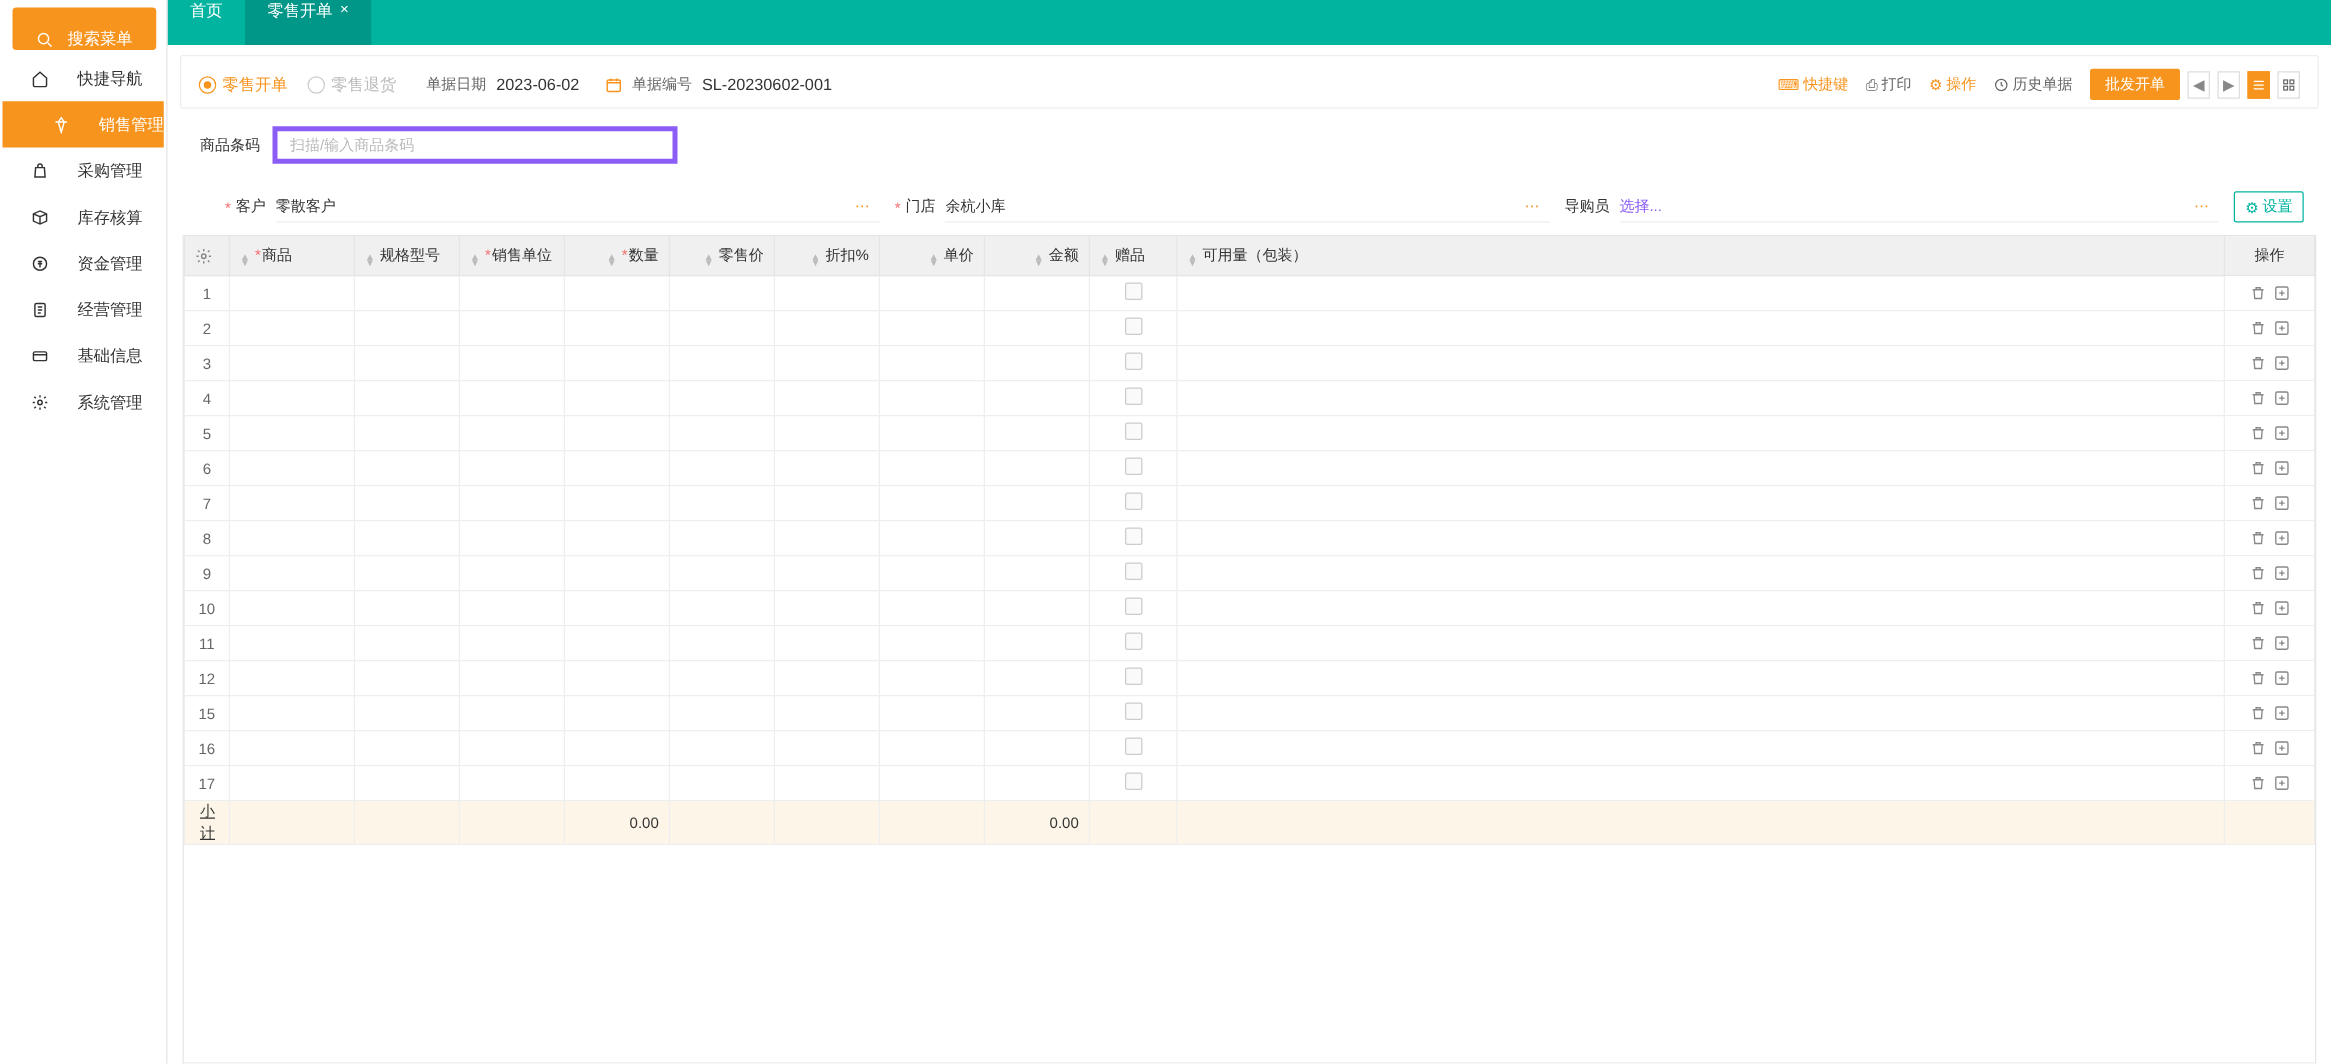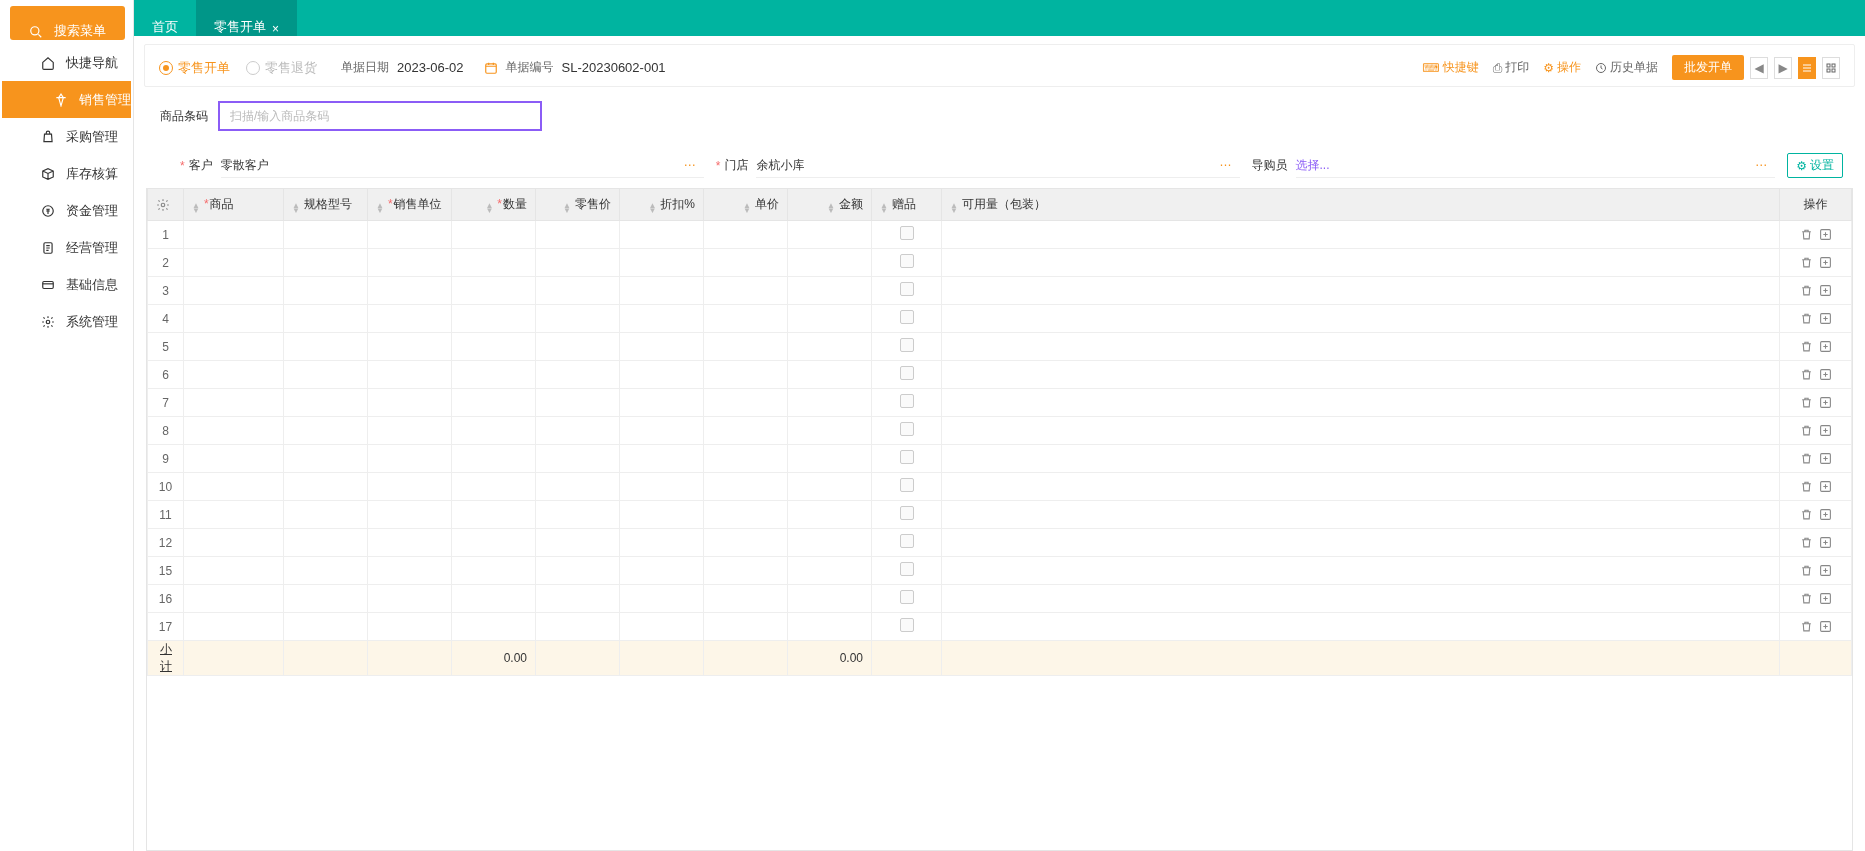--- a/index.html
+++ b/index.html
@@ -33,24 +33,25 @@
       align-items: flex-end;
       padding-left: 18px;
       margin: 6px 8px 4px 10px;
       border-radius: 3px;
       font-size: 13px;
     }
     .sidebar-item {
       height: 37px;
       display: flex;
       align-items: center;
-      padding-left: 40px;
+      padding-left: 24px;
       color: #333;
       cursor: pointer;
       font-size: 13px;
+      gap: 12px;
     }
     .sidebar-item.active {
       background: #f7941d;
       color: #fff;
       margin: 0 2px 0 2px;
       justify-content: flex-end;
     }
     .sidebar-icon {
       width: 16px;
       height: 16px;
@@ -69,21 +70,21 @@
     .top-tabs {
       height: 36px;
       background: #00b4a0;
       display: flex;
       align-items: stretch;
     }
     .top-tab {
       padding: 0 18px;
       color: #fff;
       display: flex;
-      align-items: flex-end;
+      align-items: flex-start;
       font-size: 13px;
       cursor: pointer;
     }
     .top-tab.active {
       background: #009688;
     }
     .tab-close {
       margin-left: 6px;
       font-size: 12px;
     }
@@ -195,21 +196,21 @@
     .barcode-row {
       display: flex;
       align-items: center;
       margin-bottom: 22px;
       padding-left: 4px;
     }
     .barcode-label { color: #333; margin-right: 10px; font-size: 12px;}
     .barcode-input {
       width: 324px;
       height: 30px;
-      border: 2px solid #8b5cf6;
+      border: 4px solid #8b5cf6;
       padding: 0 10px;
       font-size: 12px;
       color: #333;
     }
     .barcode-input::placeholder { color: #bbb; }
     
     .filter-row {
       display: flex;
       align-items: center;
       padding-left: 24px;

